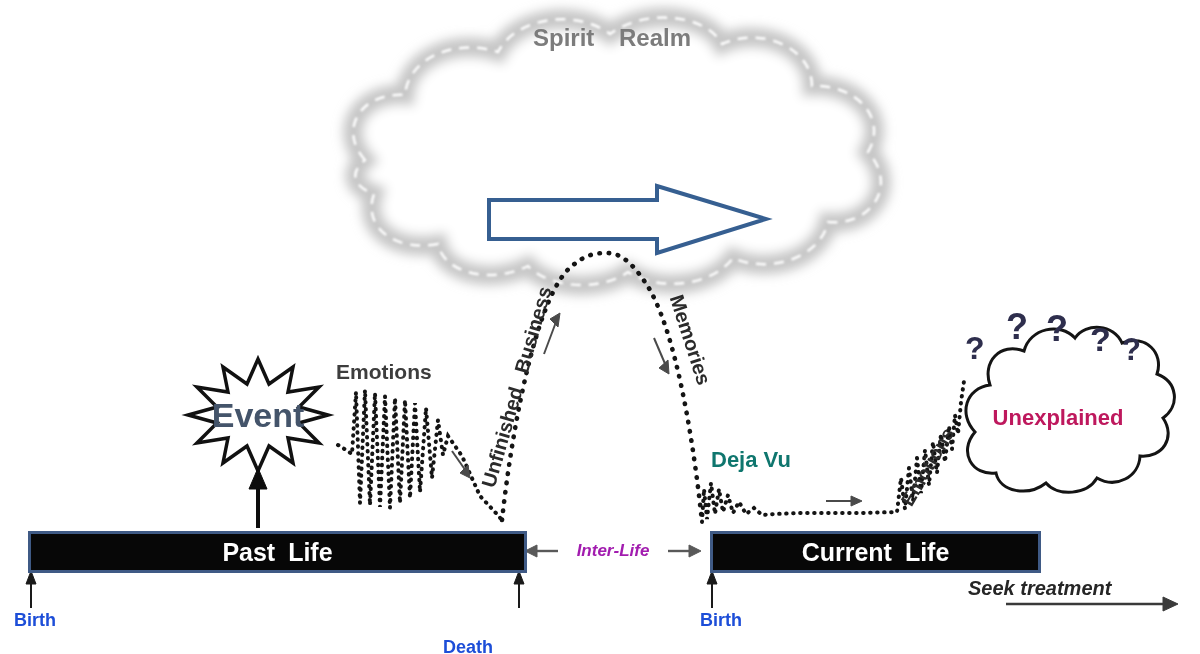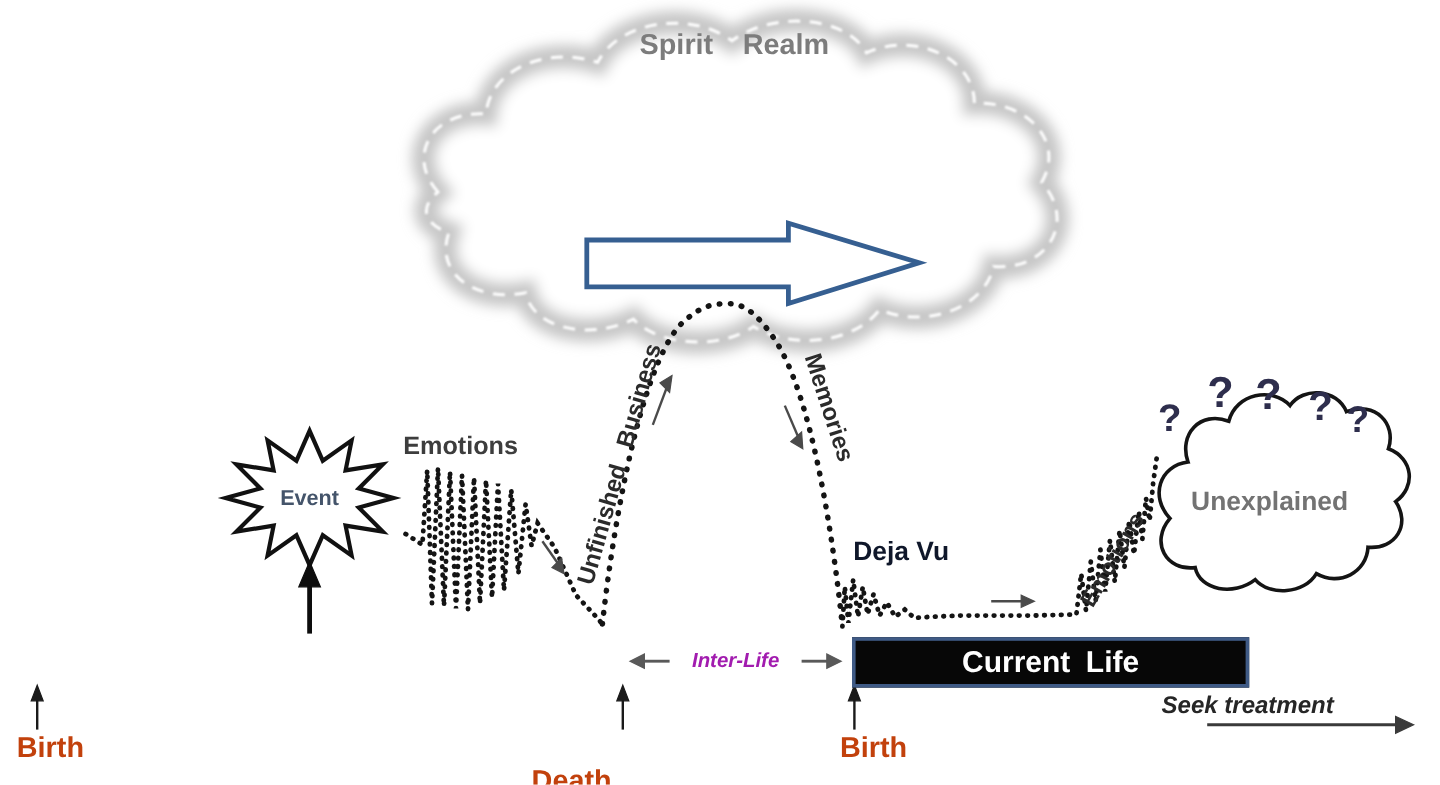--- a/index.html
+++ b/index.html
@@ -6,33 +6,33 @@
   #stage{
     position:relative;width:1200px;height:654px;background:#ffffff;
     overflow:hidden;font-family:Liberation Sans, sans-serif;
   }
   #scene{position:absolute;left:0;top:0;}
   .lbl{position:absolute;white-space:nowrap;}
   .ctr{transform:translate(-50%,-50%);}
   .spirit-title{font-size:24px;color:#7c7c7c;word-spacing:18px;font-weight:600;}
   .rest{font-size:23px;font-weight:700;color:#3a3a44;}
   .soul{font-size:21px;font-weight:700;font-style:italic;color:#44546a;}
-  .event-lbl{font-size:18px;font-weight:600;color:#44546a;}
+  .event-lbl{font-size:34px;font-weight:600;color:#44546a;}
   .emotions-lbl{font-size:21px;font-weight:600;color:#3d3d3d;}
   .rot-lbl{font-size:20px;font-weight:600;color:#2b2b2b;word-spacing:10px;}
-  .dejavu{font-size:22px;font-weight:600;color:#0f172a;}
-  .symptom{font-size:22px;font-weight:700;color:#737373;text-align:center;line-height:1.25;}
+  .dejavu{font-size:22px;font-weight:600;color:#0f766e;}
+  .symptom{font-size:22px;font-weight:700;color:#be185d;text-align:center;line-height:1.25;}
   .qmark{position:absolute;font-weight:700;color:#2e2e4d;}
   .bar{
     position:absolute;top:531px;height:36px;background:#070707;
     border:3px solid #3f5a85;display:flex;align-items:center;justify-content:center;
     color:#ffffff;font-size:25px;font-weight:700;word-spacing:6px;
   }
   .interlife{font-size:17px;font-weight:700;font-style:italic;color:#a21caf;}
-  .tick-lbl{font-size:24px;font-weight:700;color:#c2410c;}
+  .tick-lbl{font-size:18px;font-weight:700;color:#1d4ed8;}
   .seek{font-size:20px;font-weight:700;font-style:italic;color:#262626;}
 </style>
 </head>
 <body>
 
 <div id="stage">
 
   <svg id="scene" width="1200" height="654" viewBox="0 0 1200 654">
     <defs>
       <filter id="blurBig" x="-30%" y="-30%" width="160%" height="160%">
@@ -157,20 +157,21 @@
   <div class="lbl ctr symptom" style="left:1058px;top:418px;">
     <div>Unexplained</div>
   </div>
 
   <span class="qmark" style="left:965px;top:330px;font-size:32px;">?</span>
   <span class="qmark" style="left:1006px;top:306px;font-size:36px;">?</span>
   <span class="qmark" style="left:1046px;top:308px;font-size:36px;">?</span>
   <span class="qmark" style="left:1090px;top:320px;font-size:34px;">?</span>
   <span class="qmark" style="left:1122px;top:332px;font-size:31px;">?</span>
 
+  <div class="bar" style="left:28px;width:493px;">Past Life</div>
 
   <div class="bar" style="left:710px;width:325px;">Current Life</div>
 
   <div class="lbl ctr interlife" style="left:613px;top:551px;">Inter-Life</div>
 
   <div class="lbl tick-lbl" style="left:14px;top:610px;">Birth</div>
 
   <div class="lbl tick-lbl" style="left:443px;top:610px;margin-top:27px;">Death</div>
 
   <div class="lbl tick-lbl" style="left:700px;top:610px;">Birth</div>

